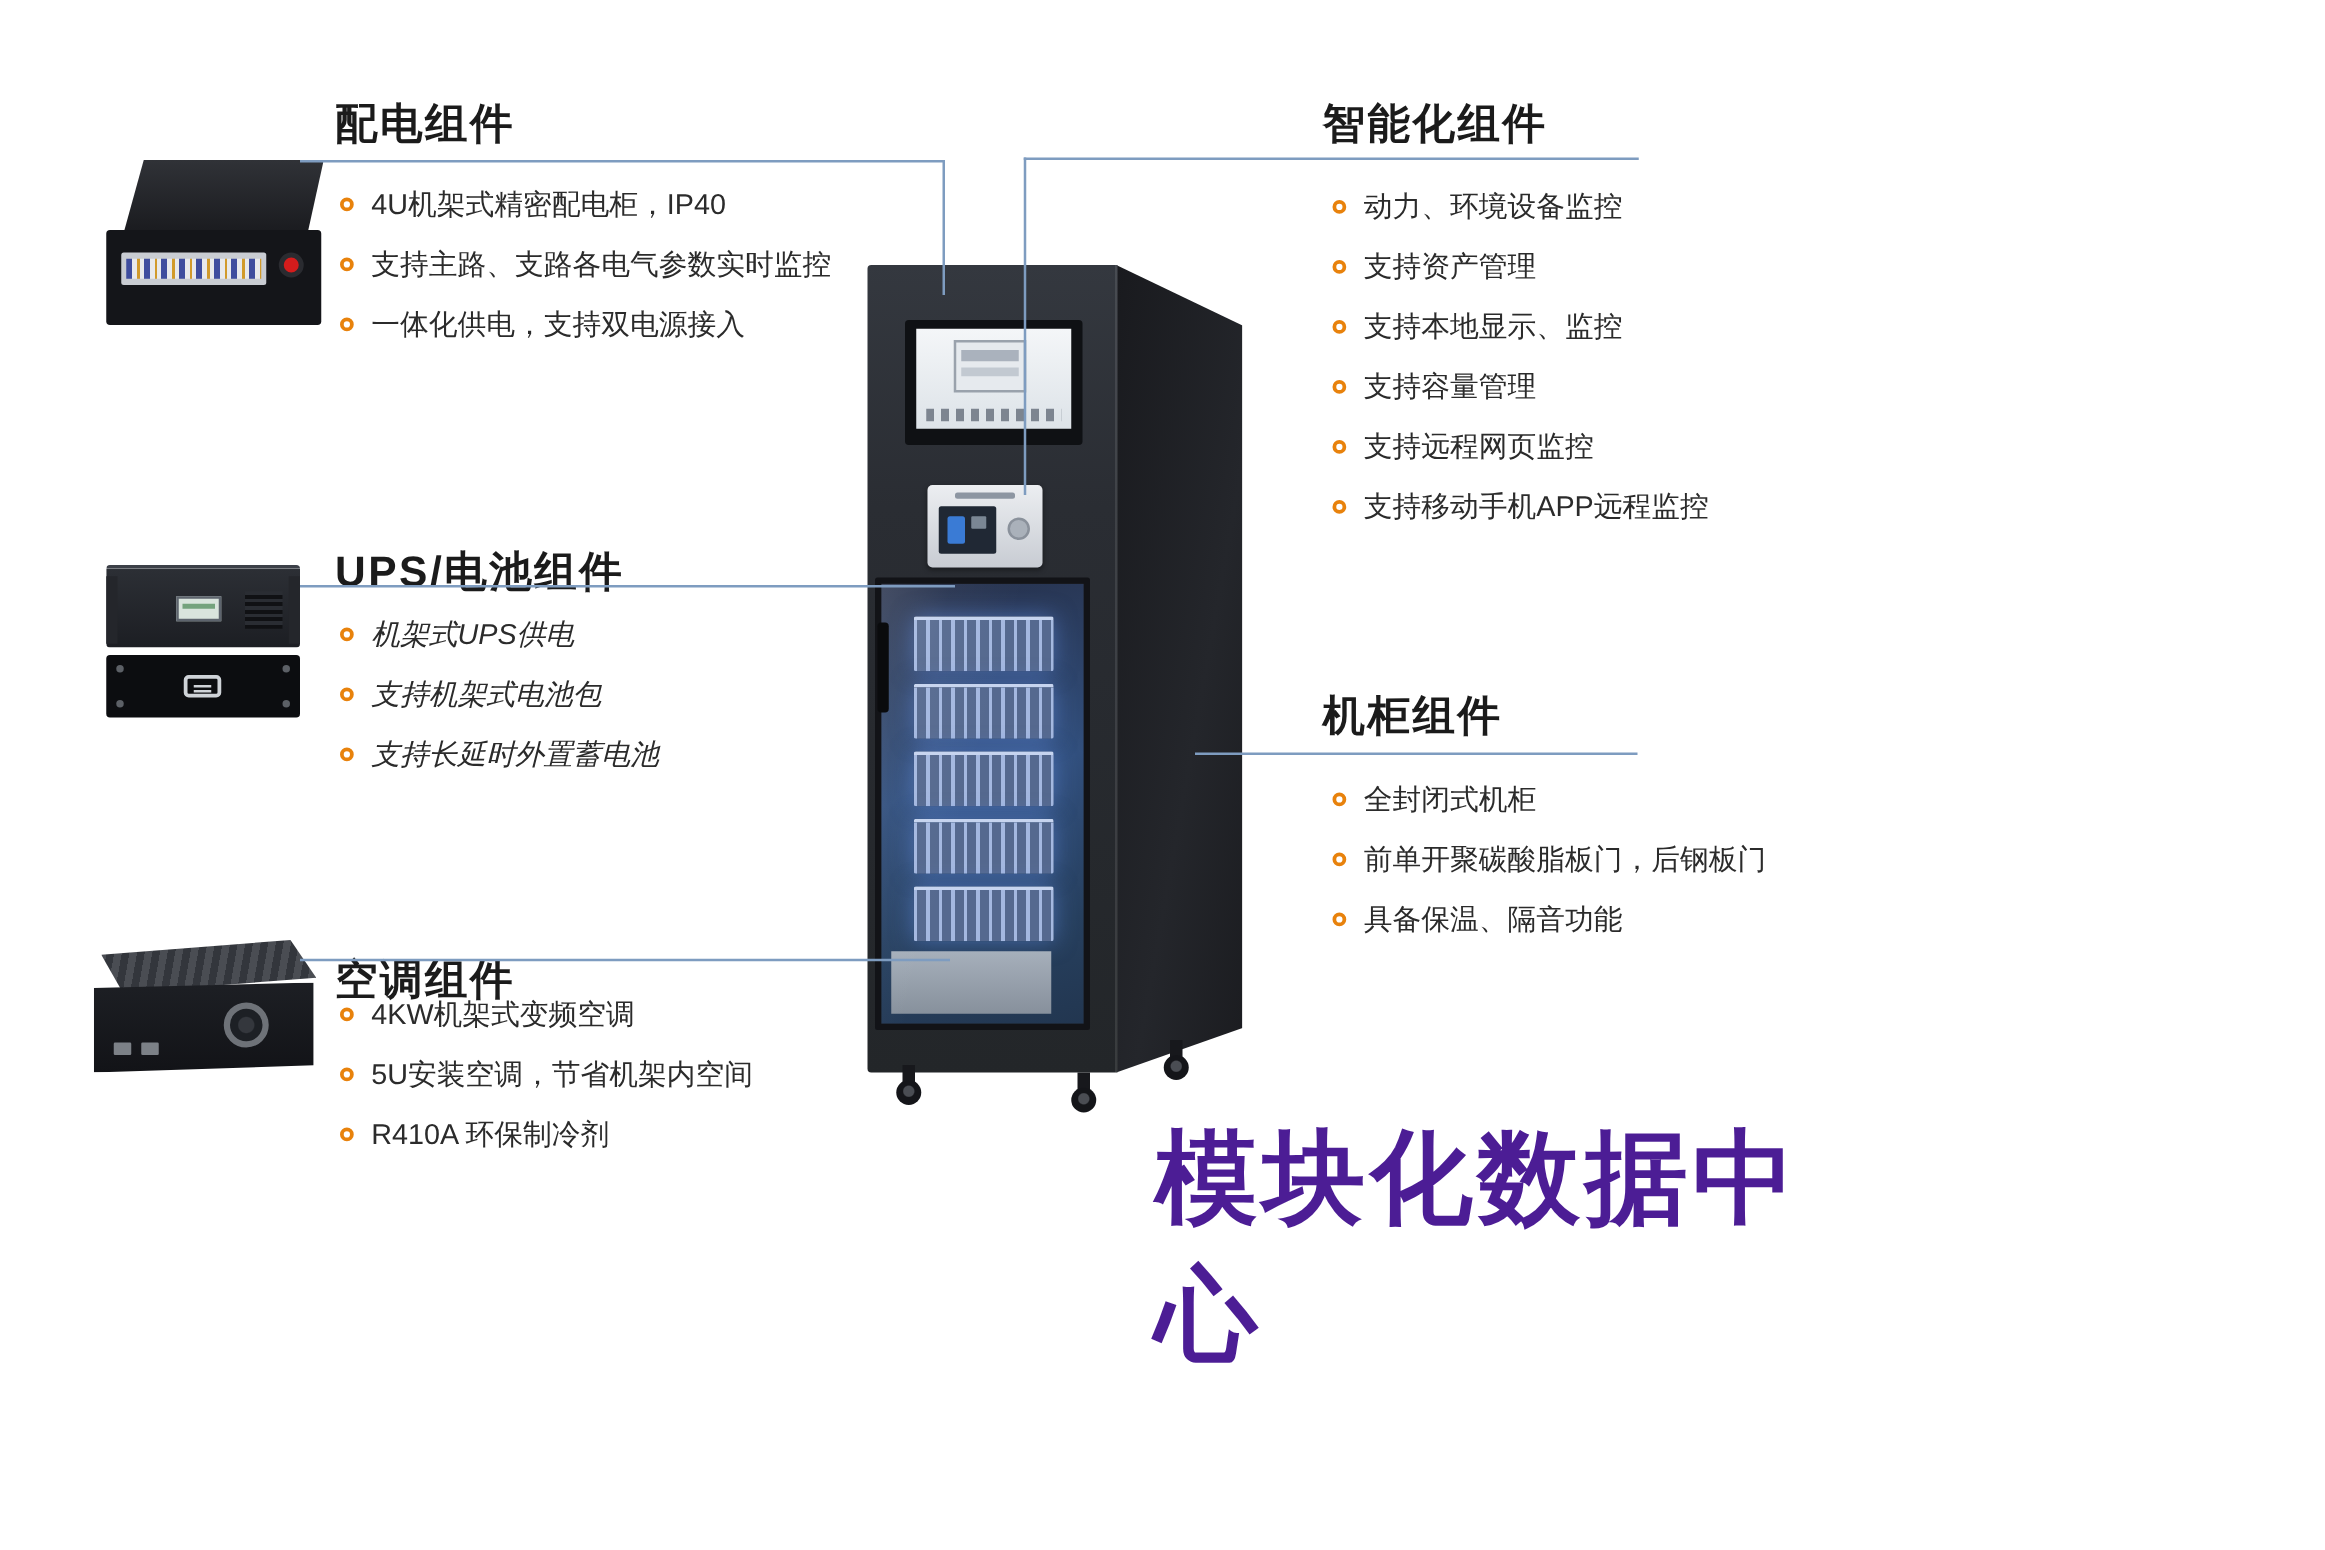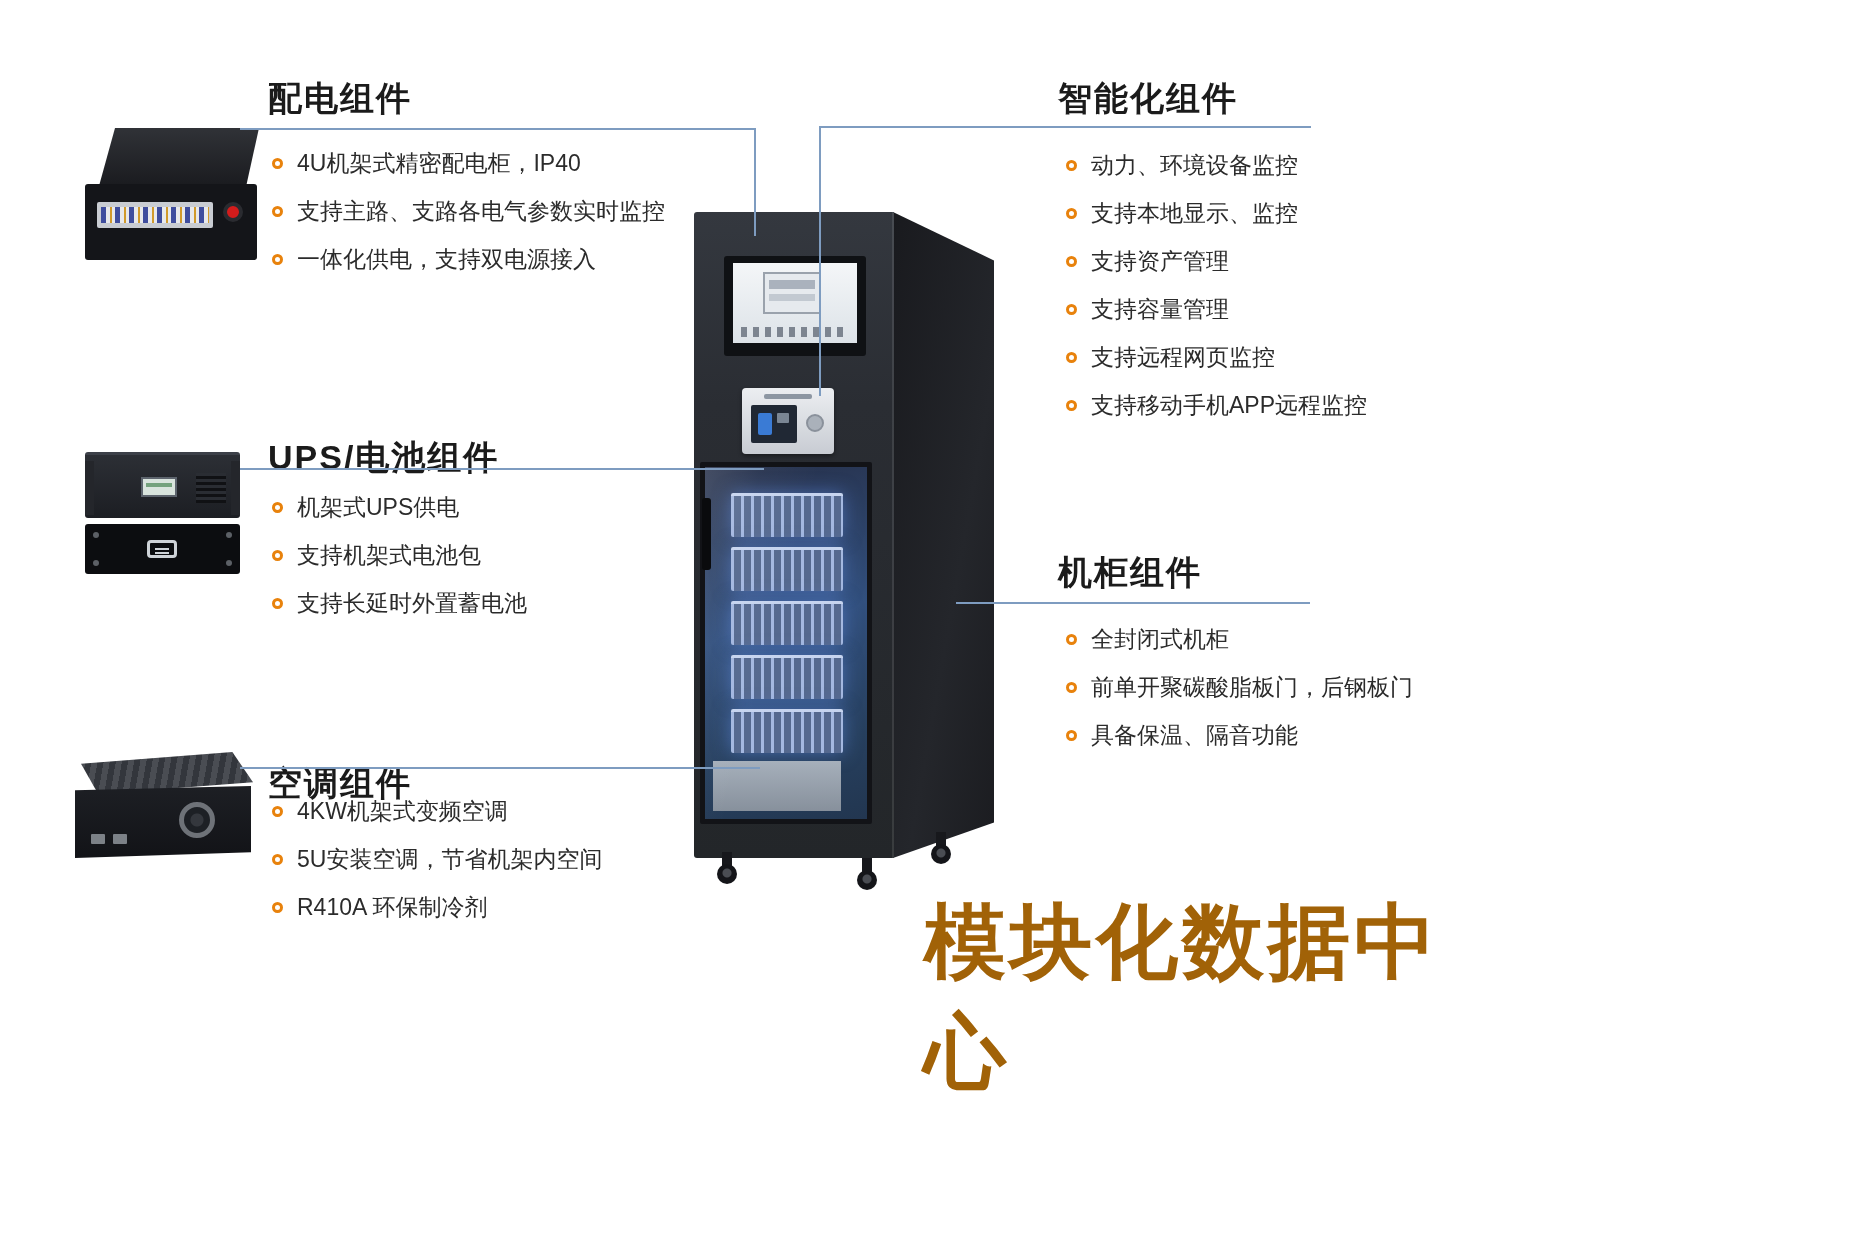--- a/index.html
+++ b/index.html
@@ -9,21 +9,21 @@
   
   .sec-title { position:absolute; font-size:34px; font-weight:bold; color:#1b1b1b; letter-spacing:2px; }
   .bullet-list { position:absolute; list-style:none; }
   .bullet-list li { display:flex; align-items:center; gap:14px; margin-bottom:17px; font-size:23px; color:#2b2b2b; white-space:nowrap; }
   .bullet { width:11px; height:11px; border:3px solid #e8820c; border-radius:50%; flex-shrink:0; background:transparent; }
 
   
   .cline { position:absolute; background:#7e9cc0; z-index:6; }
 
   
-  .big-title { position:absolute; left:924px; top:888px; font-size:82px; font-weight:bold; color:#a16207; letter-spacing:4px; }
+  .big-title { position:absolute; left:924px; top:888px; font-size:82px; font-weight:bold; color:#4c1d95; letter-spacing:4px; }
 
   
   .cabinet { position:absolute; left:688px; top:206px; width:312px; height:700px; z-index:1; }
   .cab-front { position:absolute; left:6px; top:6px; width:200px; height:646px;
     background:linear-gradient(180deg,#34383f 0%, #2a2d33 30%, #232629 100%); border-radius:3px 0 0 3px; }
   .cab-side { position:absolute; left:205px; top:6px; width:101px; height:646px;
     clip-path:polygon(0 0, 100% 7.5%, 100% 94.5%, 0 100%);
     background:linear-gradient(100deg,#191a1e 0%, #24262b 60%, #1b1c20 100%); }
   .cab-edge { position:absolute; left:204px; top:6px; width:2px; height:646px; background:rgba(255,255,255,0.10); }
 
@@ -129,42 +129,42 @@
   </ul>
 
   <h2 class="sec-title" style="left:1058px; top:76px;">智能化组件</h2>
   <ul class="bullet-list" style="left:1066px; top:150px;">
     <li>
         <span class="bullet"></span>
         <span>动力、环境设备监控</span>
       </li>
     <li>
         <span class="bullet"></span>
+        <span>支持资产管理</span>
+      </li>
+    <li>
+        <span class="bullet"></span>
         <span>支持本地显示、监控</span>
       </li>
     <li>
         <span class="bullet"></span>
-        <span>支持资产管理</span>
-      </li>
-    <li>
-        <span class="bullet"></span>
         <span>支持容量管理</span>
       </li>
     <li>
         <span class="bullet"></span>
         <span>支持远程网页监控</span>
       </li>
     <li>
         <span class="bullet"></span>
         <span>支持移动手机APP远程监控</span>
       </li>
   </ul>
 
   <h2 class="sec-title" style="left:268px; top:416px;margin-top:19px;">UPS/电池组件</h2>
-  <ul class="bullet-list" style="left:272px; top:492px;">
+  <ul class="bullet-list" style="left:272px; top:492px;font-style:italic;">
     <li>
         <span class="bullet"></span>
         <span>机架式UPS供电</span>
       </li>
     <li>
         <span class="bullet"></span>
         <span>支持机架式电池包</span>
       </li>
     <li>
         <span class="bullet"></span>

